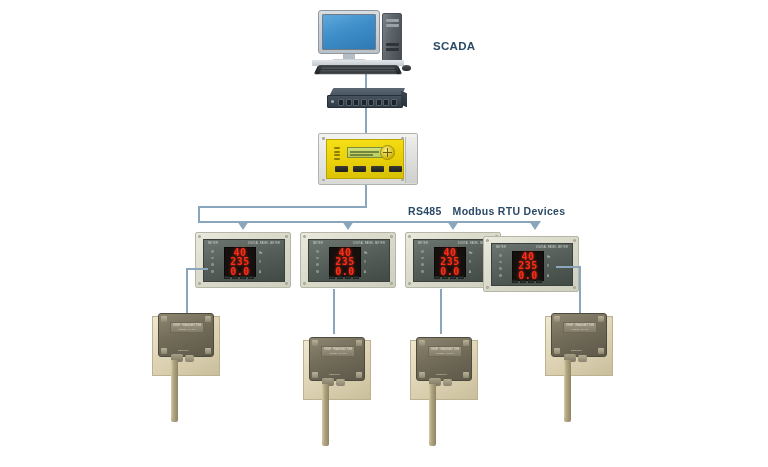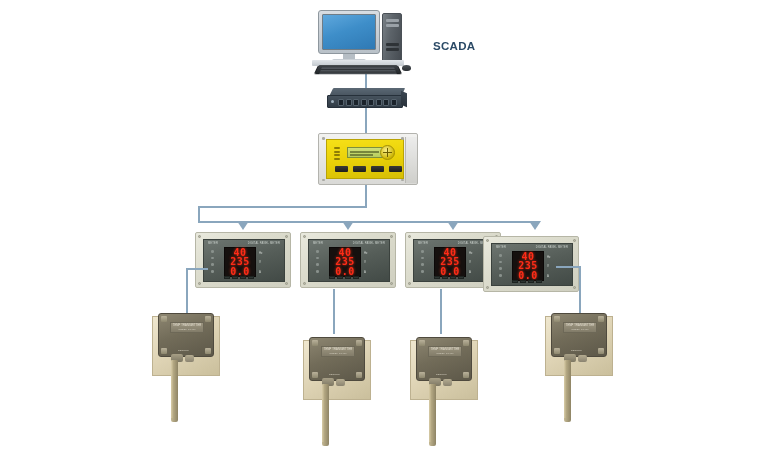--- a/index.html
+++ b/index.html
@@ -314,20 +314,23 @@
   <div class="wire-dash" style="left:450px;top:221px;width:58px;"></div>
   <div class="wire h" style="left:505px;top:221px;width:30px;"></div>
 
   <div class="arrow-down" style="left:237px;top:221px;"></div>
   <div class="arrow-down" style="left:342px;top:221px;"></div>
   <div class="arrow-down" style="left:447px;top:221px;"></div>
   <div class="arrow-down" style="left:529px;top:221px;"></div>
 
   <div class="label" id="scada-label">SCADA</div>
 
+  <div class="label" id="bus-label">
+    <span class="g1">RS485</span><span>Modbus RTU Devices</span>
+  </div>
 
   <div class="node" id="pc-wrap">
     <div class="mon-body">
       <div class="mon-screen"></div>
     </div>
     <div class="mon-neck"></div>
     <div class="mon-base"></div>
     <div class="tower">
       <i class="bay b1"></i>
         <i class="bay b2"></i>

